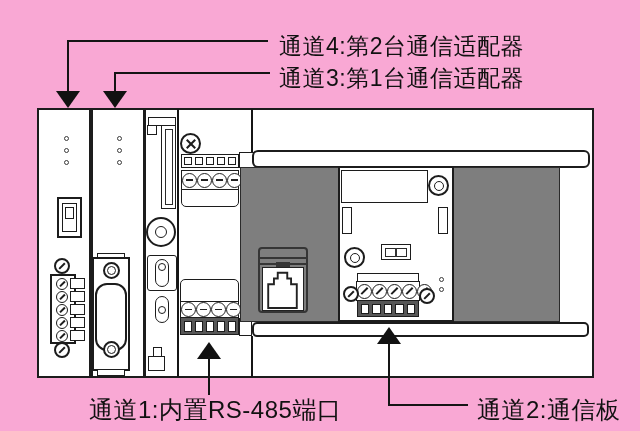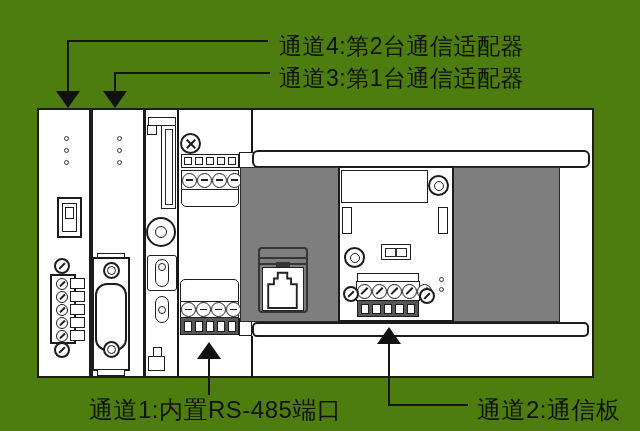--- a/index.html
+++ b/index.html
@@ -1,16 +1,16 @@
 <!DOCTYPE html>
 <html><head>
 <meta charset="utf-8">
 <style>
   html,body{margin:0;padding:0;background:#fff;}
-  #canvas{position:relative;width:640px;height:431px;background:#4d7c0f;overflow:hidden;
+  #canvas{position:relative;width:640px;height:431px;background:#f9a8d4;overflow:hidden;
           font-family:"Liberation Sans","DejaVu Sans",sans-serif;}
   .abs{position:absolute;box-sizing:border-box;}
   .b2{border:2px solid #1c1c1c;}
   .b15{border:1.5px solid #1c1c1c;}
   .b1{border:1px solid #2a2a2a;}
   .ln{background:#151515;}
   .circ{border-radius:50%;}
   .white{background:#fff;}
   .grp{display:contents;}
   .screw{display:flex;align-items:center;justify-content:center;background:#fff;border-radius:50%;}

